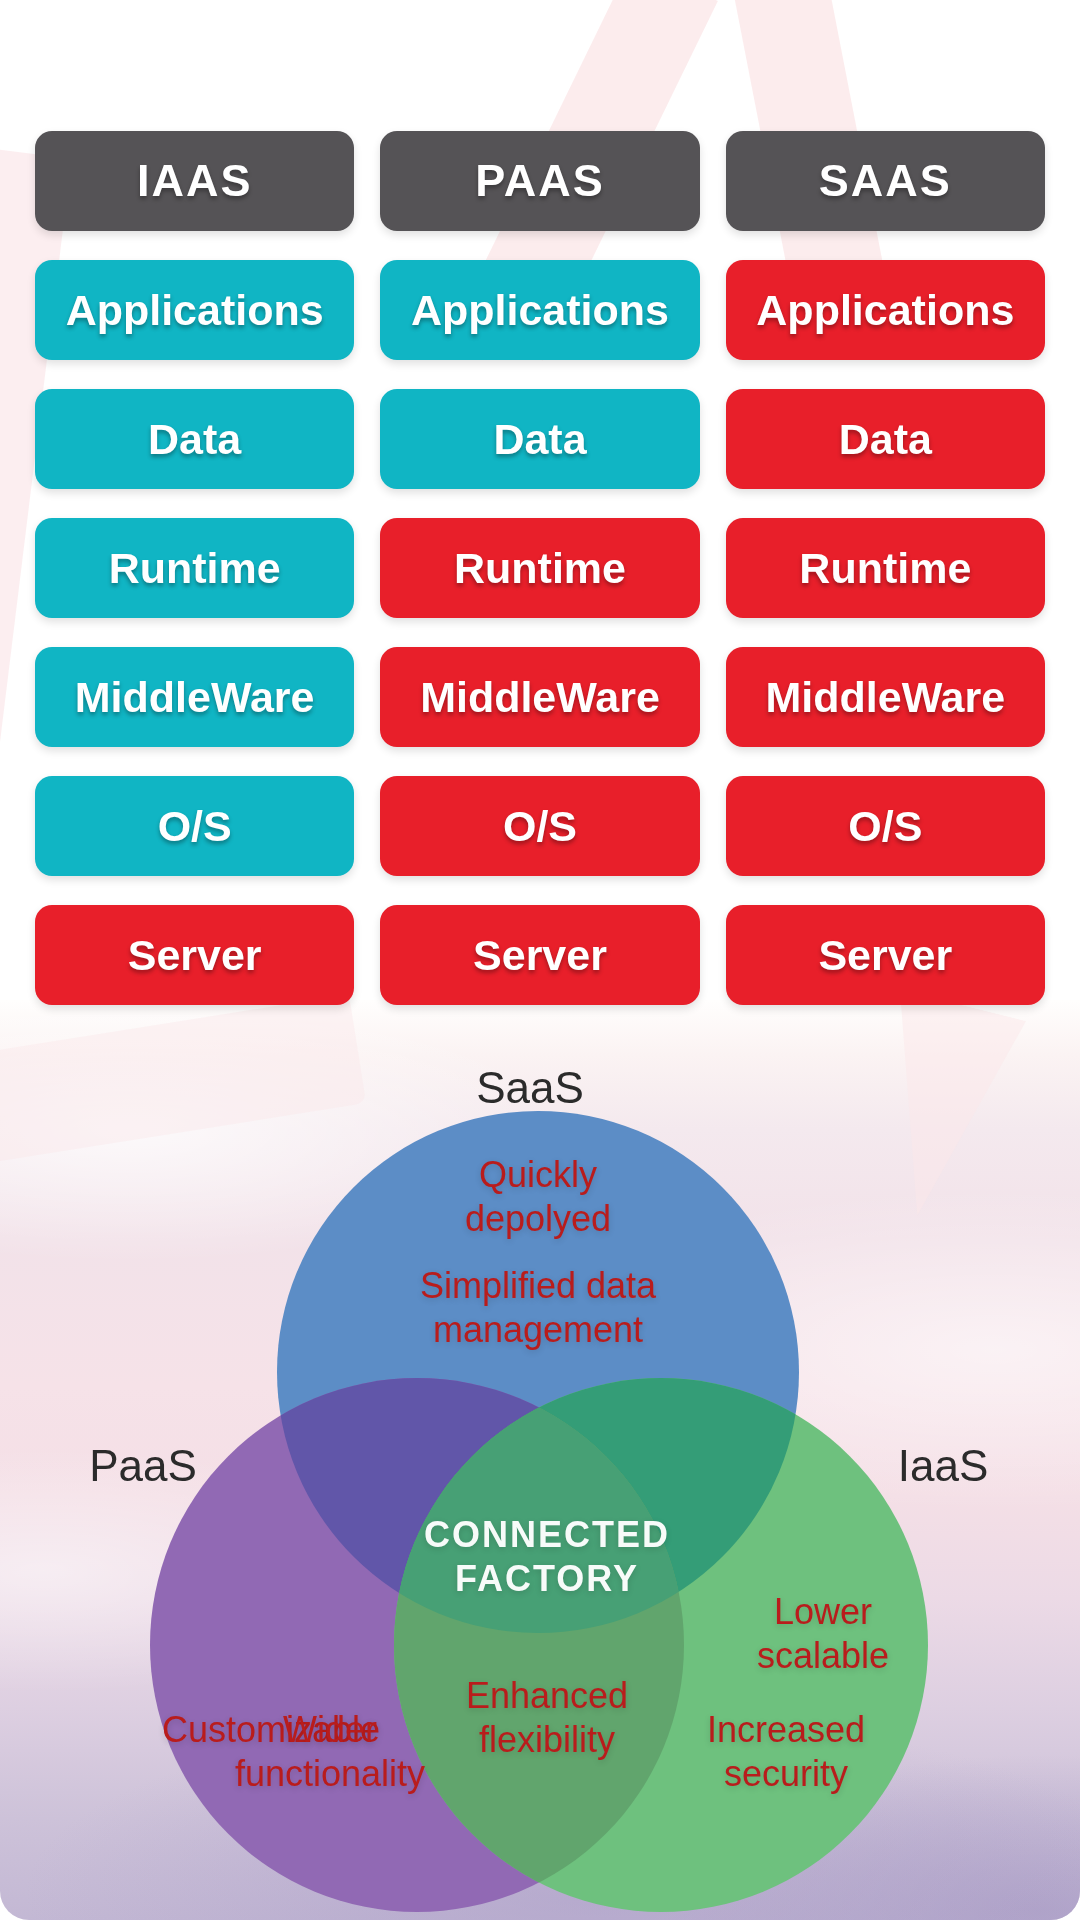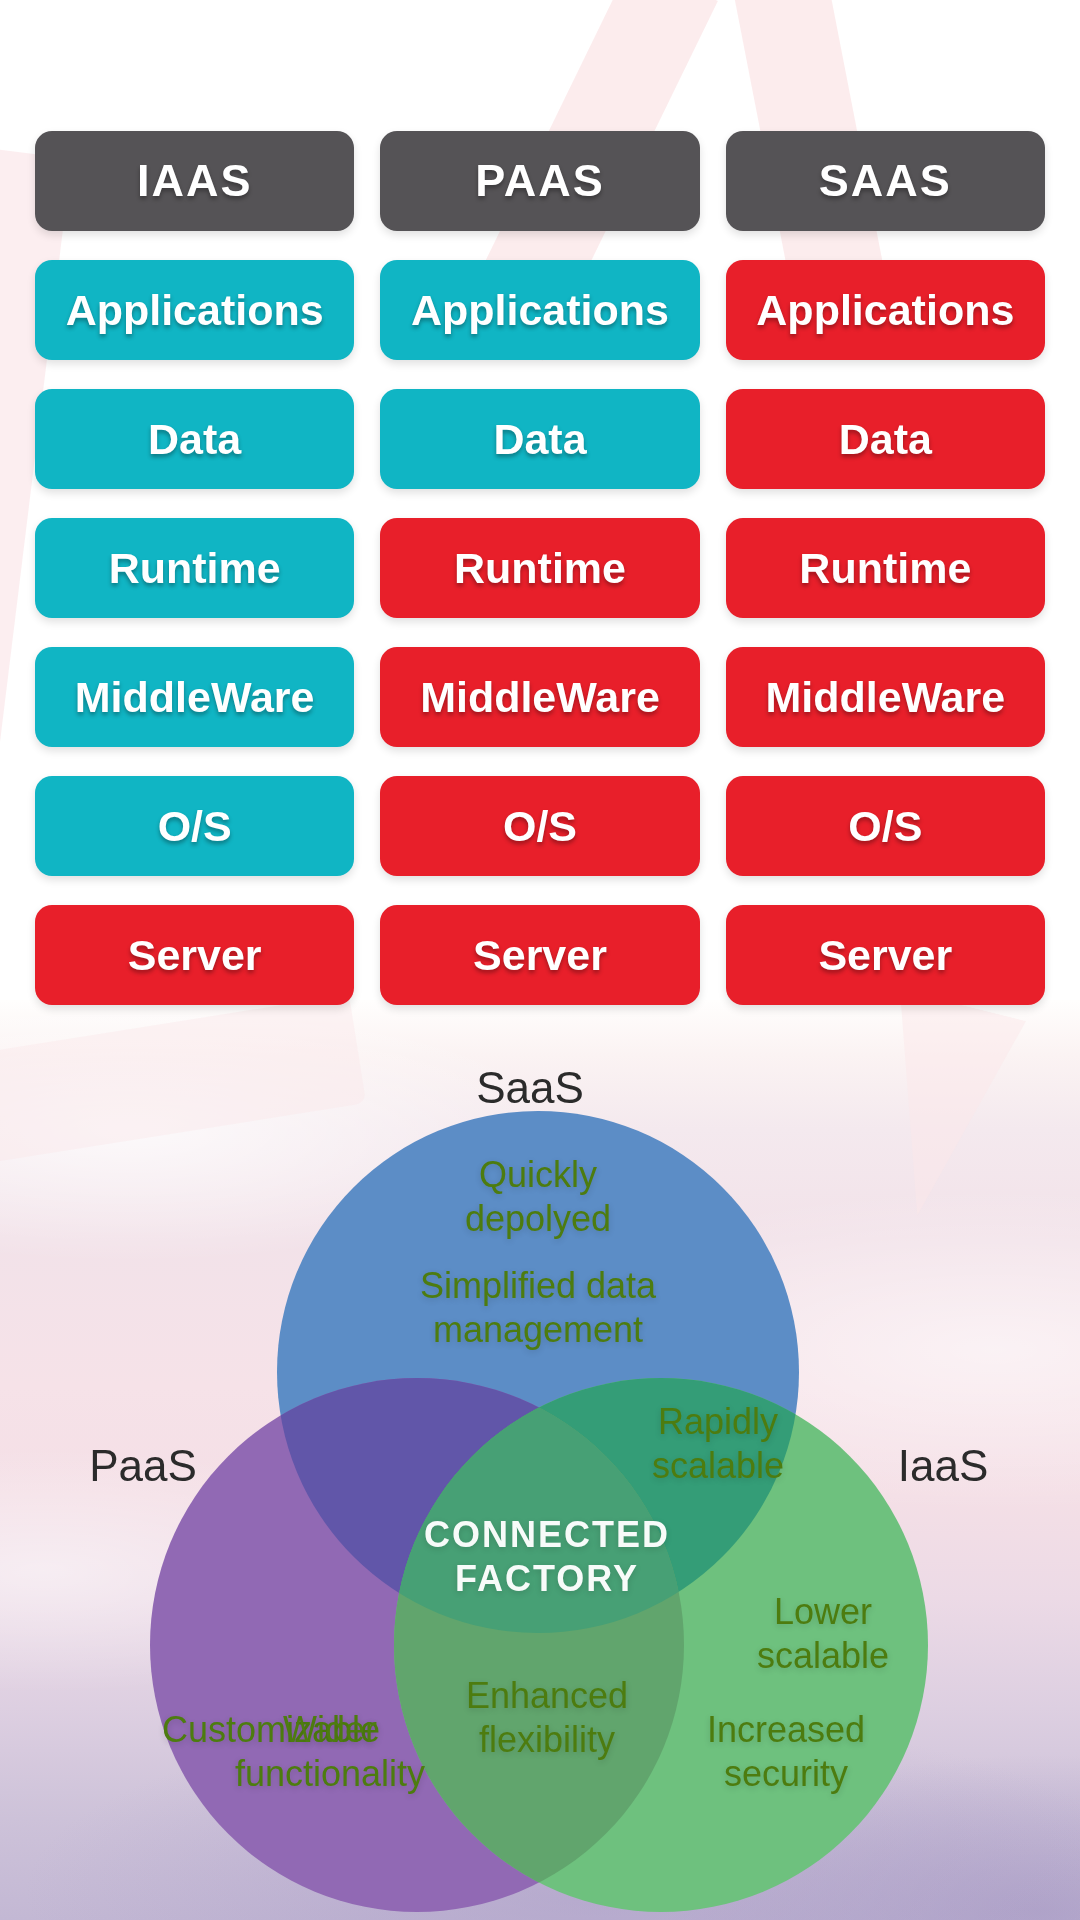--- a/index.html
+++ b/index.html
@@ -1,18 +1,19 @@
 <!DOCTYPE html>
 <html style="--teal: #10b5c4; --red: #e81f2a; --dark: #555356; --watermark_pink: #fbe7e9; --grid_text: #ffffff; --venn_label_text: #2b2b2b;"><head>
 <meta charset="utf-8">
 <style>
   html,body{margin:0;padding:0;background:#ffffff;}
   .canvas{
     position:relative;width:1080px;height:1920px;overflow:hidden;background:#ffffff;
     font-family:"Liberation Sans","DejaVu Sans",sans-serif;
+    border-radius:29px;
   }
   
   .wm{position:absolute;background:var(--watermark_pink,#fbe7e9);}
   .wm-leg-left{left:540px;top:-40px;width:95px;height:400px;transform:rotate(26deg);opacity:.8;}
   .wm-leg-right{left:762px;top:-30px;width:95px;height:330px;transform:rotate(-11deg);opacity:.8;}
   .wm-band-left{left:-70px;top:150px;width:92px;height:820px;transform:rotate(7deg);opacity:.7;}
   .wm-wedge-bl{left:-40px;top:1025px;width:400px;height:110px;transform:rotate(-9deg);opacity:.4;border-radius:10px;}
   .wm-tri-right{left:872px;top:1002px;width:130px;height:215px;transform:rotate(14deg);opacity:.5;
     clip-path:polygon(0 0,100% 0,55% 100%);}
   
@@ -40,21 +41,21 @@
   .dark{background:var(--dark,#555356);font-size:45px;letter-spacing:2px;}
   .teal{background:var(--teal,#10b5c4);}
   .red{background:var(--red,#e81f2a);}
   
   .venn-svg{position:absolute;left:0;top:1050px;width:1080px;height:870px;}
   .vtext,.vlabel{
     position:absolute;transform:translate(-50%,-50%);
     text-align:center;white-space:pre-line;
   }
   .vtext{
-    color:#4d7c0f;font-size:36px;line-height:44px;font-weight:normal;
+    color:#b91c1c;font-size:36px;line-height:44px;font-weight:normal;
     text-shadow:0 2px 6px rgba(0,0,0,.15);
   }
   .vtext.caps{letter-spacing:2px;color:rgba(255,255,255,.96);font-weight:bold;}
   .vlabel{color:#2b2b2b;font-size:44px;line-height:48px;}
 </style>
 </head>
 <body>
 
 <div class="canvas">
 
@@ -117,22 +118,20 @@
   </svg>
 
   <div class="vlabel" style="left:530px;top:1088px;">SaaS</div>
   <div class="vlabel" style="left:143px;top:1466px;">PaaS</div>
   <div class="vlabel" style="left:943px;top:1466px;">IaaS</div>
 
   <div class="vtext" style="left:538px;top:1197px;">Quickly
 depolyed</div>
   <div class="vtext" style="left:538px;top:1308px;">Simplified data
 management</div>
-  <div class="vtext" style="left:718px;top:1444px;">Rapidly
-scalable</div>
   <div class="vtext caps" style="left:547px;top:1557px;">CONNECTED
 FACTORY</div>
   <div class="vtext" style="left:271px;top:1730px;">Customizable</div>
   <div class="vtext" style="left:823px;top:1634px;">Lower
 scalable</div>
   <div class="vtext" style="left:547px;top:1718px;">Enhanced
 flexibility</div>
   <div class="vtext" style="left:786px;top:1752px;">Increased
 security</div>
   <div class="vtext" style="left:330px;top:1752px;">Wider

